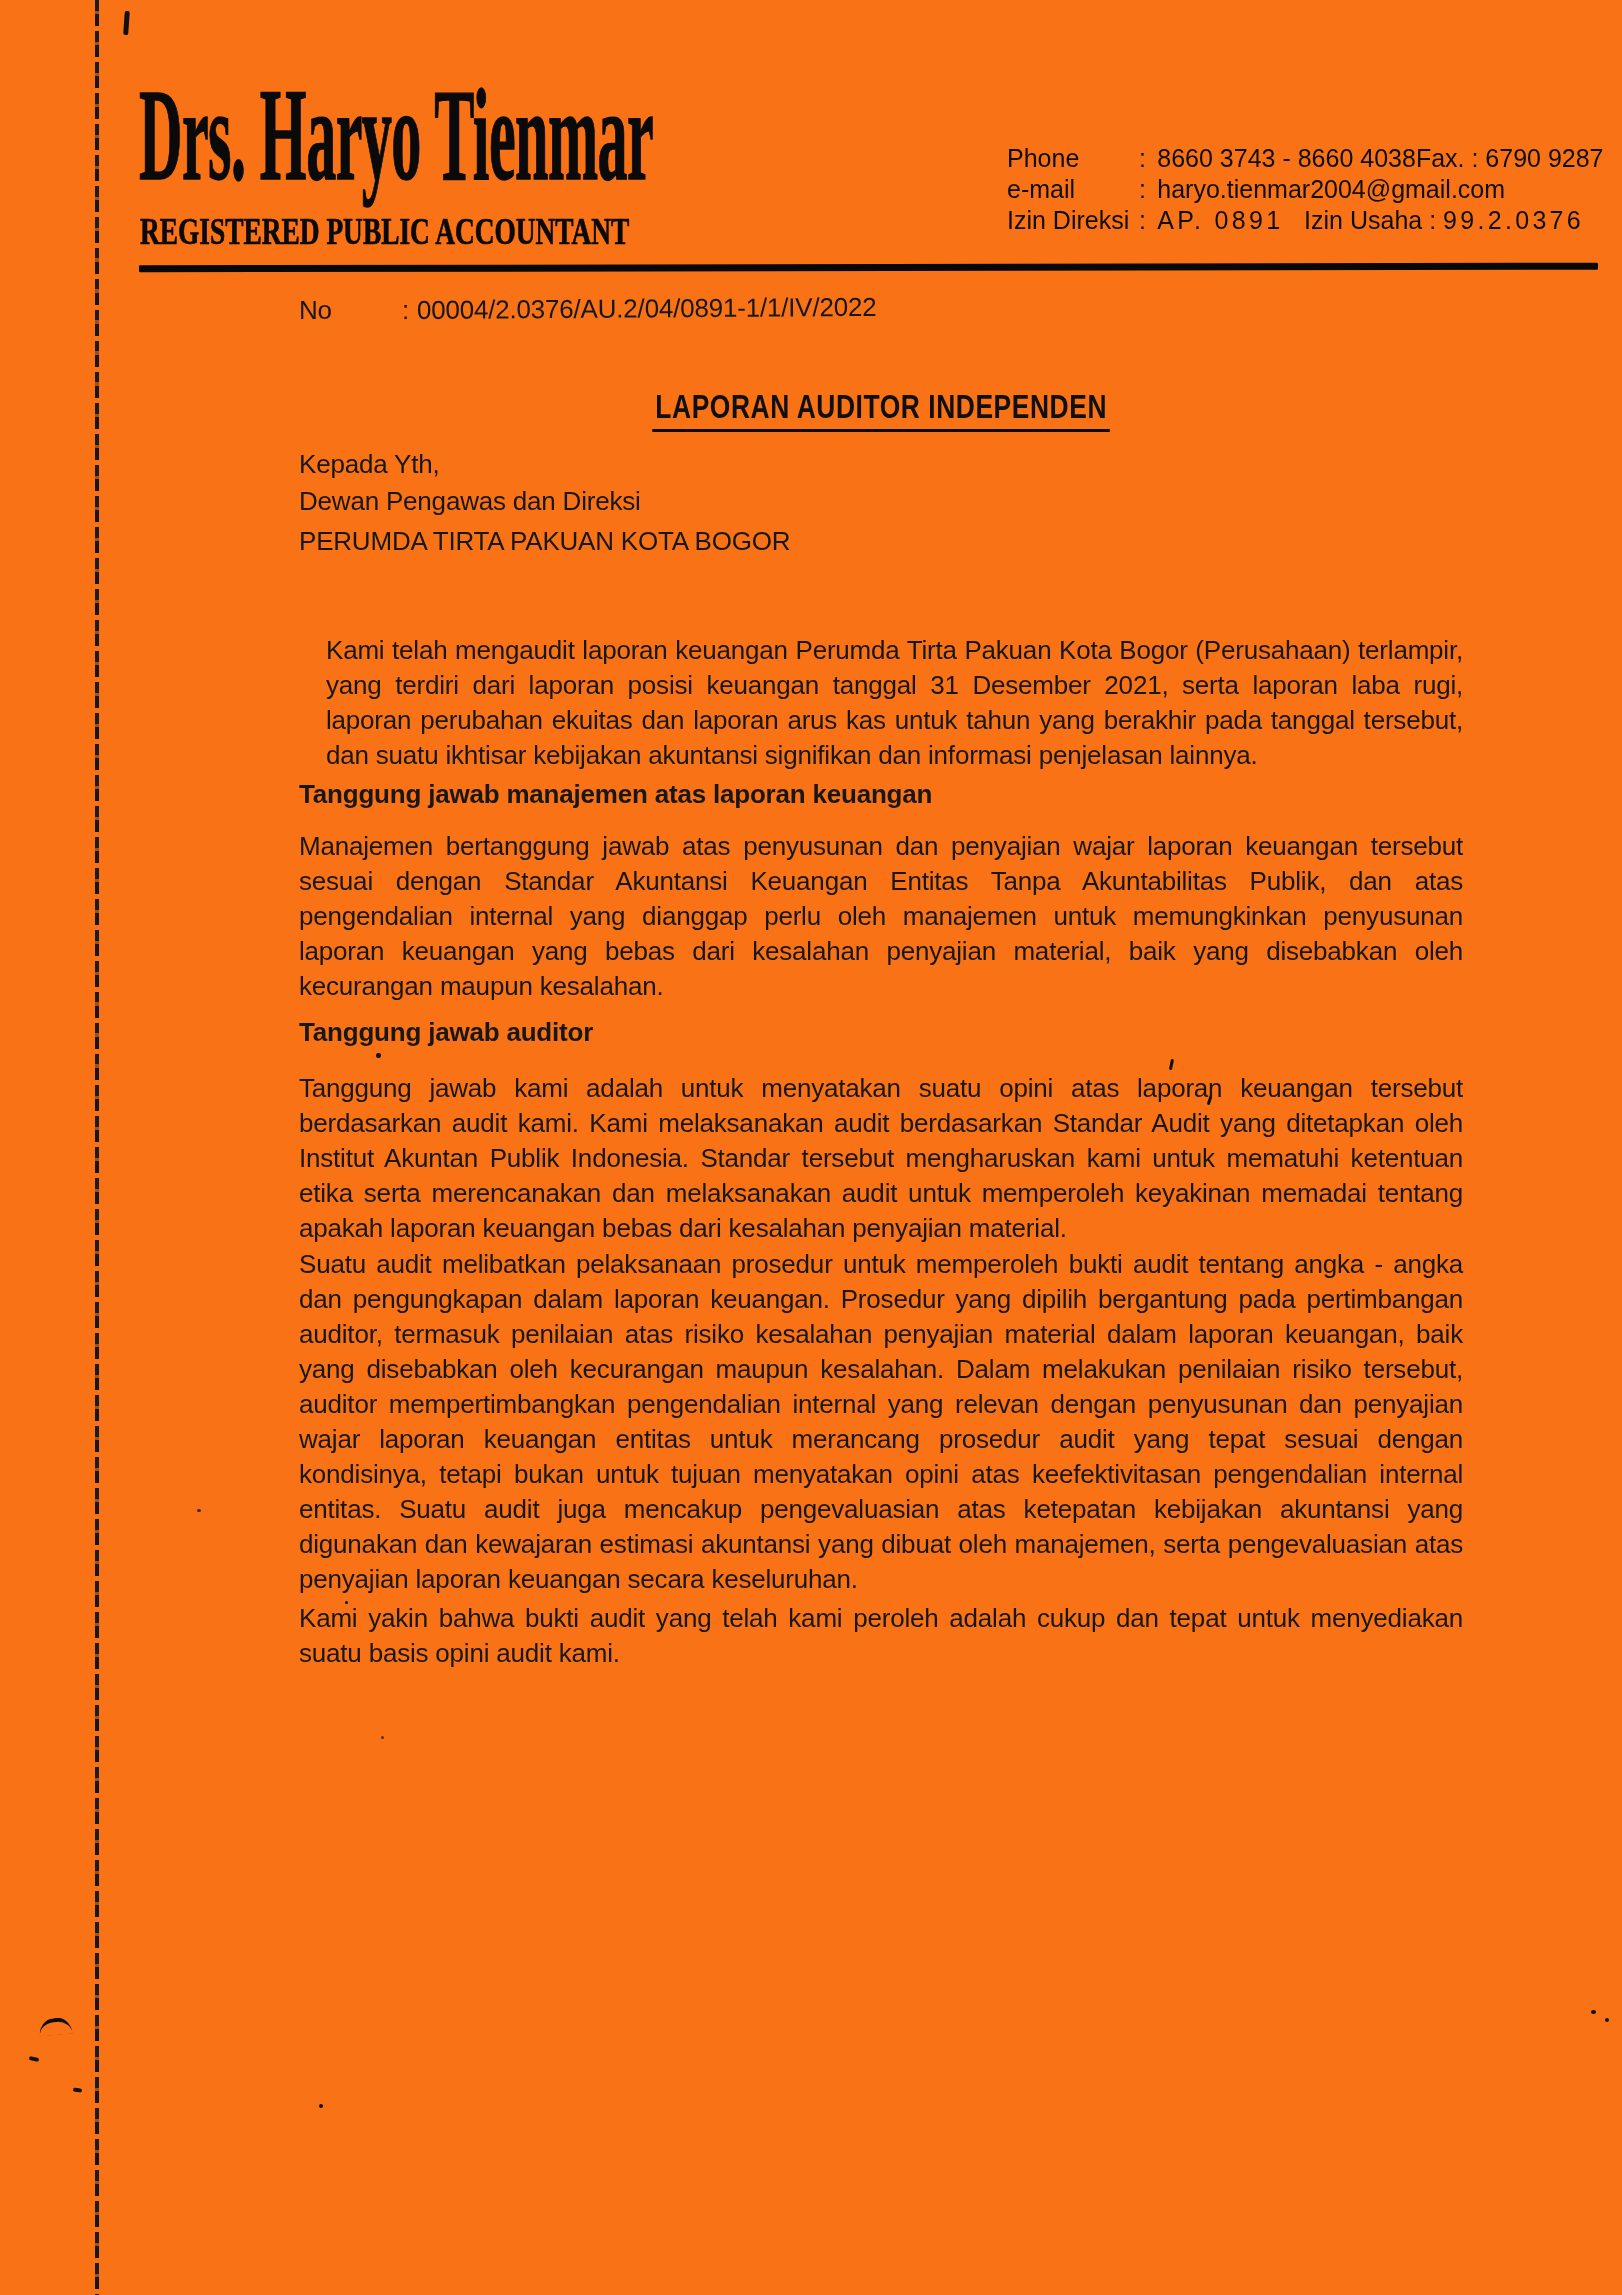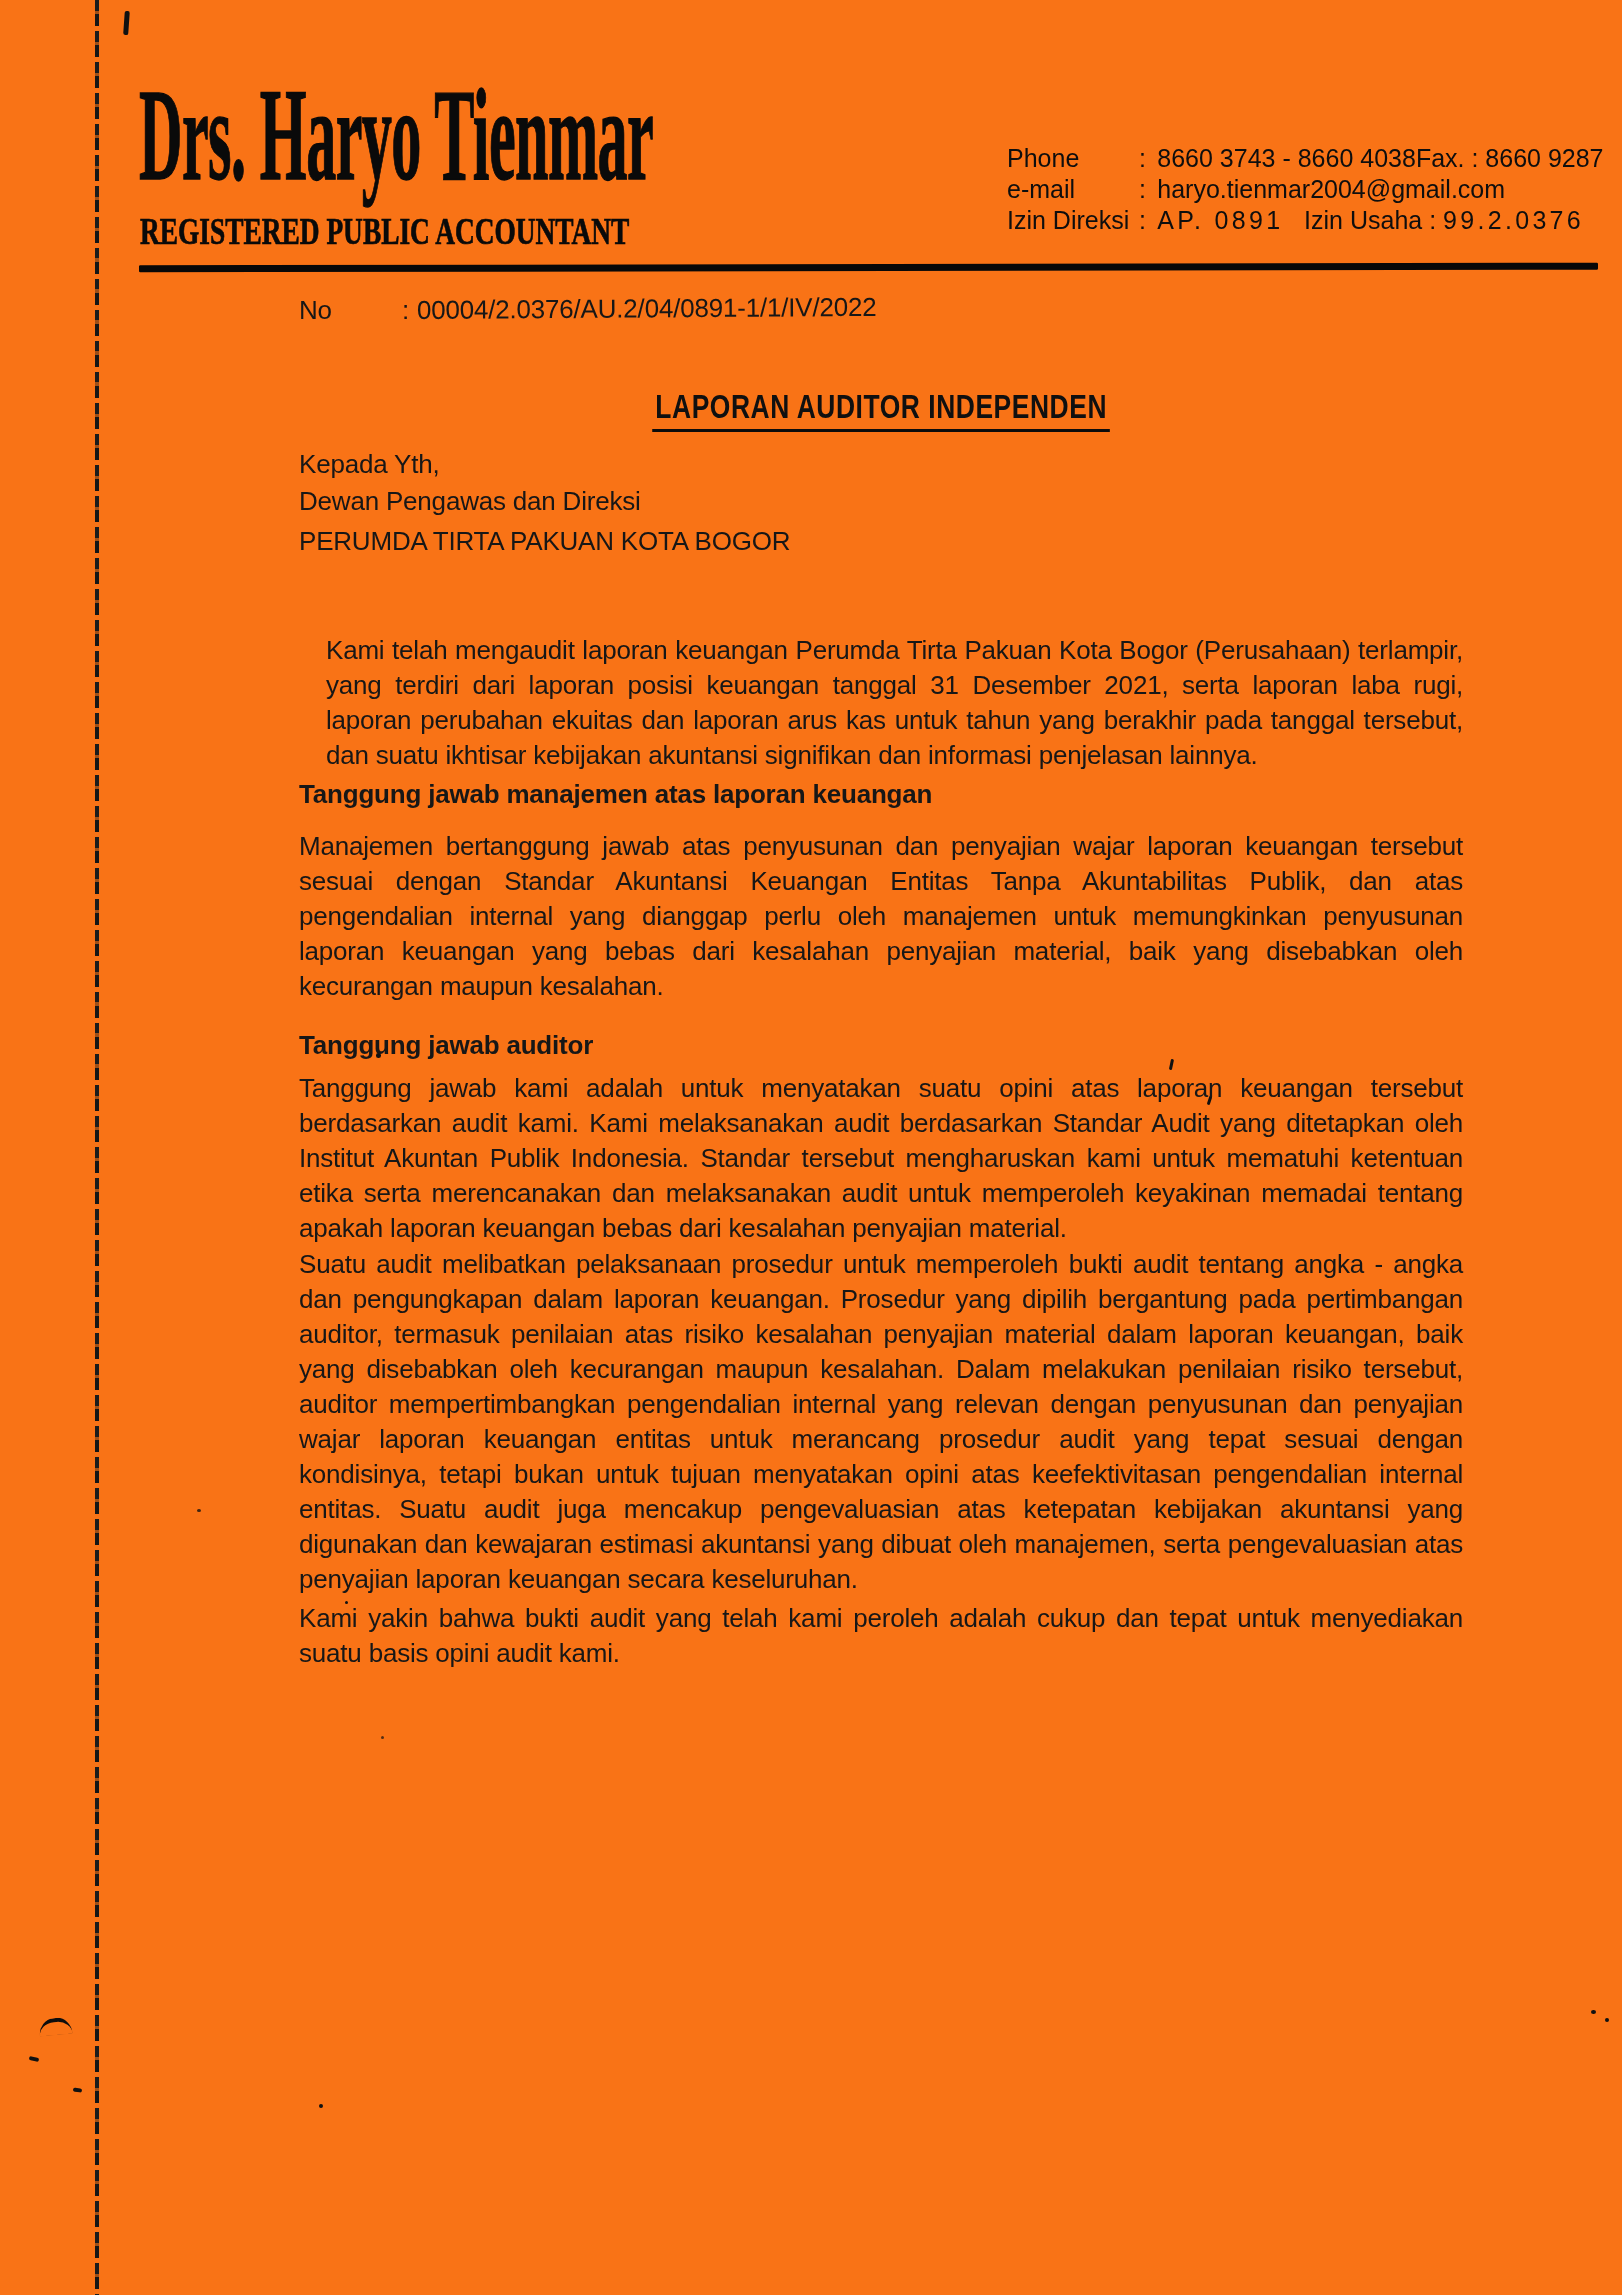--- a/index.html
+++ b/index.html
@@ -81,21 +81,21 @@
     display:inline-block;font-size:33px;font-weight:700;letter-spacing:0.7px;line-height:1.15;
     transform:scaleX(0.8);border-bottom:3.9px solid #0c0c0c;padding:0 3.9px 3.3px;color:#101010;
   }
   .recipient-salutation{top:447px;}
   .recipient-addressee{top:484px;}
   .recipient-company{top:524px;}
   .para{text-align:justify;}
   .p-intro{top:633px;margin-left:27px;}
   .h-mgmt{top:777px;font-weight:700;}
   .p-mgmt{top:829px;}
-  .h-aud{top:1015px;font-weight:700;margin-top:13px;}
+  .h-aud{top:1015px;font-weight:700;}
   .p-aud{top:1071px;}
   .p-scope{top:1247px;}
   .p-concl{top:1601px;}
 </style>
 </head>
 <body>
 
 <div class="page">
 
   <div class="scan-edge"></div>
@@ -118,21 +118,21 @@
     <div class="firm-tagline">REGISTERED PUBLIC ACCOUNTANT</div>
 
     <div class="contact">
       <div class="contact-grid">
         <span>Phone</span>
         <span>:</span>
         <span class="val-flex">
           <span>8660 3743 - 8660 4038</span>
           <span>
             <span>Fax. :</span>
-            <span>8660 9287</span>
+            <span>6790 9287</span>
           </span>
         </span>
       </div>
       <div class="contact-grid">
         <span>e-mail</span>
         <span>:</span>
         <span>haryo.tienmar2004@gmail.com</span>
       </div>
       <div class="contact-grid">
         <span>Izin Direksi</span>

